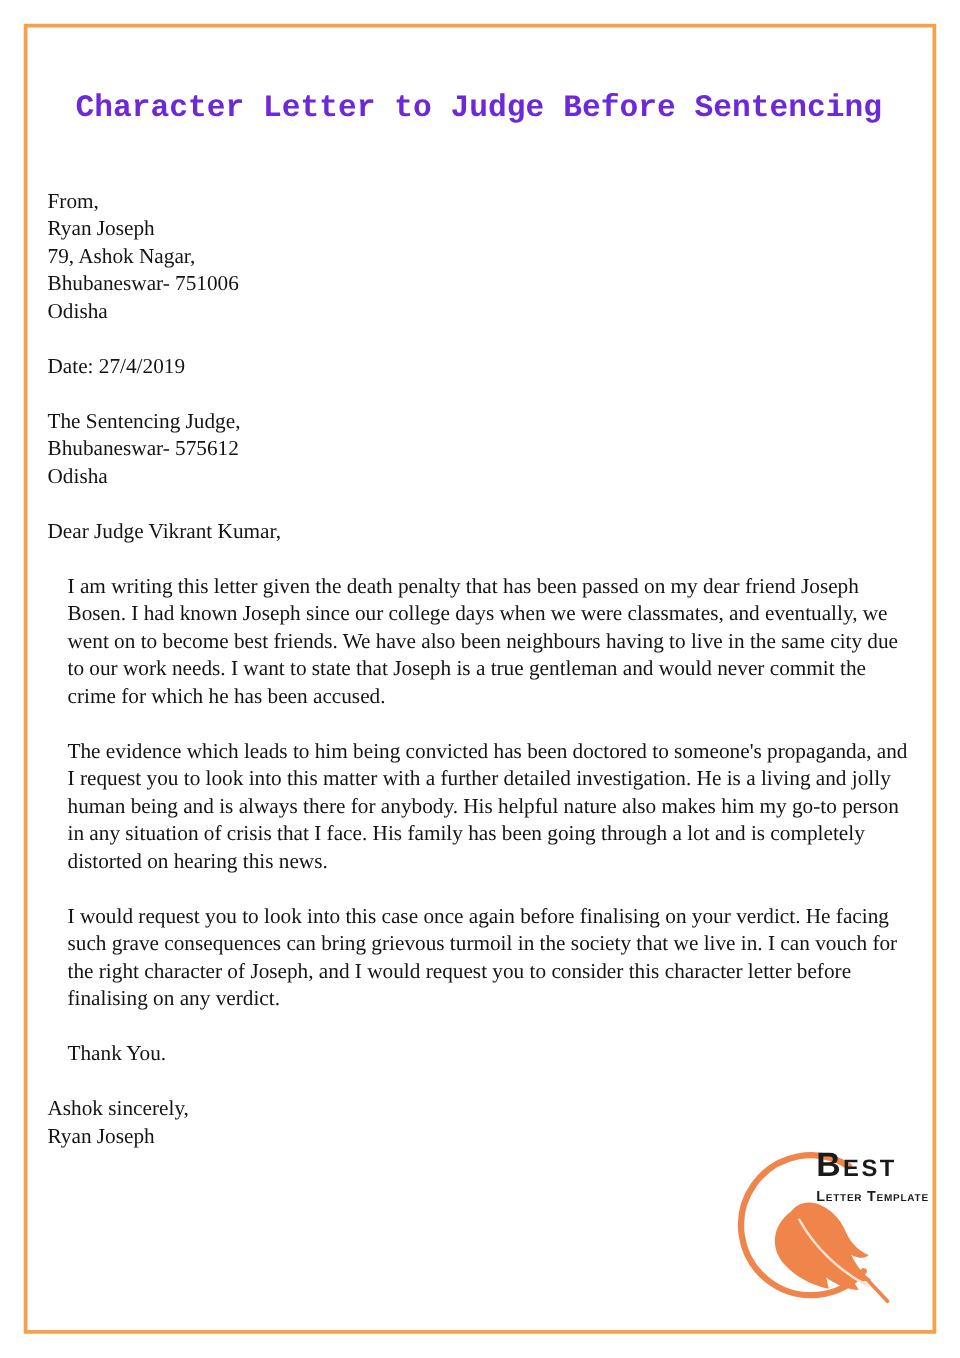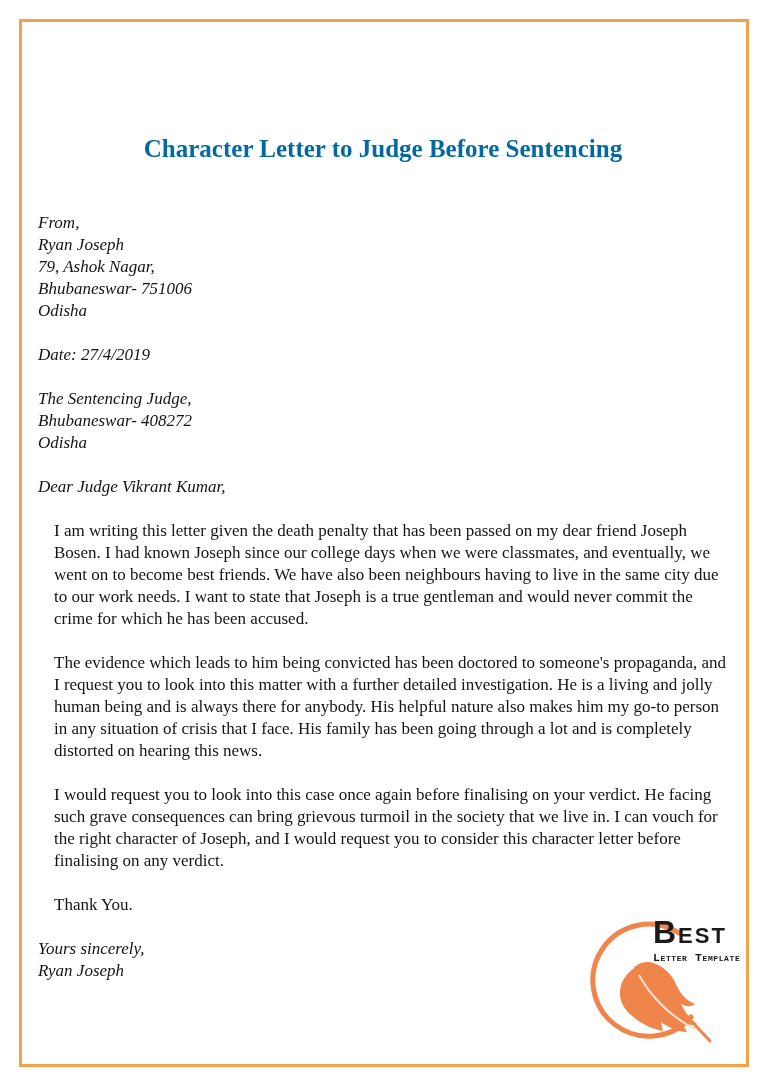--- a/index.html
+++ b/index.html
@@ -26,31 +26,31 @@
     border: 3px solid #F5A04B;
     background: #ffffff;
   }
   .content {
     padding: 0 18px 0 16px;
     color: #141414;
     font-size: 17px;
     line-height: 22px;
   }
   .title {
-    font-family: Liberation Serif, serif;
+    font-family: Liberation Mono, monospace;
     font-weight: bold;
     font-size: 25px;
     line-height: 30px;
     text-align: center;
-    color: #0369a1;
-    margin: 112px 0 0 0;
+    color: #6d28d9;
+    margin: 50px 0 0 0;
   }
   .block { margin: 22px 0 0 0; }
   .block-first { margin-top: 48px; }
-  .line { display: block; font-style: italic; }
+  .line { display: block; }
   .para { margin: 22px 0 0 16px; }
   
   .logo {
     position: absolute;
     right: 5px;
     bottom: 12px;
     width: 152px;
     height: 135px;
   }
   .logo svg {
@@ -58,31 +58,31 @@
     left: 0;
     top: 0;
   }
   .brand-top {
     position: absolute;
     left: 64px;
     top: 0px;
     font-family: "Liberation Sans", sans-serif;
     font-weight: bold;
     font-variant: small-caps;
-    font-size: 32px;
+    font-size: 27px;
     line-height: 30px;
     letter-spacing: 2px;
     color: #1a1a1a;
     white-space: nowrap;
   }
   .brand-bottom {
     position: absolute;
     left: 64px;
     top: 34px;
-    font-family: Liberation Mono, monospace;
+    font-family: Liberation Sans, sans-serif;
     font-weight: bold;
     font-variant: small-caps;
     font-size: 11.5px;
     line-height: 14px;
     letter-spacing: 0.6px;
     color: #1a1a1a;
     white-space: nowrap;
   }
 </style>
 </head>
@@ -102,36 +102,36 @@
         <span class="line">Bhubaneswar- 751006</span>
         <span class="line">Odisha</span>
       </div>
 
       <div class="block">
         <span class="line">Date: 27/4/2019</span>
       </div>
 
       <div class="block">
         <span class="line">The Sentencing Judge,</span>
-        <span class="line">Bhubaneswar- 408272</span>
+        <span class="line">Bhubaneswar- 575612</span>
         <span class="line">Odisha</span>
       </div>
 
       <div class="block">
         <span class="line">Dear Judge Vikrant Kumar,</span>
       </div>
 
       <p class="para">I am writing this letter given the death penalty that has been passed on my dear friend Joseph Bosen. I had known Joseph since our college days when we were classmates, and eventually, we went on to become best friends. We have also been neighbours having to live in the same city due to our work needs. I want to state that Joseph is a true gentleman and would never commit the crime for which he has been accused.</p>
       <p class="para">The evidence which leads to him being convicted has been doctored to someone's propaganda, and I request you to look into this matter with a further detailed investigation. He is a living and jolly human being and is always there for anybody. His helpful nature also makes him my go-to person in any situation of crisis that I face. His family has been going through a lot and is completely distorted on hearing this news.</p>
       <p class="para">I would request you to look into this case once again before finalising on your verdict. He facing such grave consequences can bring grievous turmoil in the society that we live in. I can vouch for the right character of Joseph, and I would request you to consider this character letter before finalising on any verdict.</p>
 
       <p class="para">Thank You.</p>
 
       <div class="block">
-        <span class="line">Yours sincerely,</span>
+        <span class="line">Ashok sincerely,</span>
         <span class="line">Ryan Joseph</span>
       </div>
 
     </div>
 
     <div class="logo">
       <svg width="152" height="135" viewBox="0 0 152 135">
 
         <path d="M 90 16 A 56 56 0 1 0 102 100" fill="none" stroke="#F0854C" stroke-width="5" stroke-linecap="round"></path>
 

